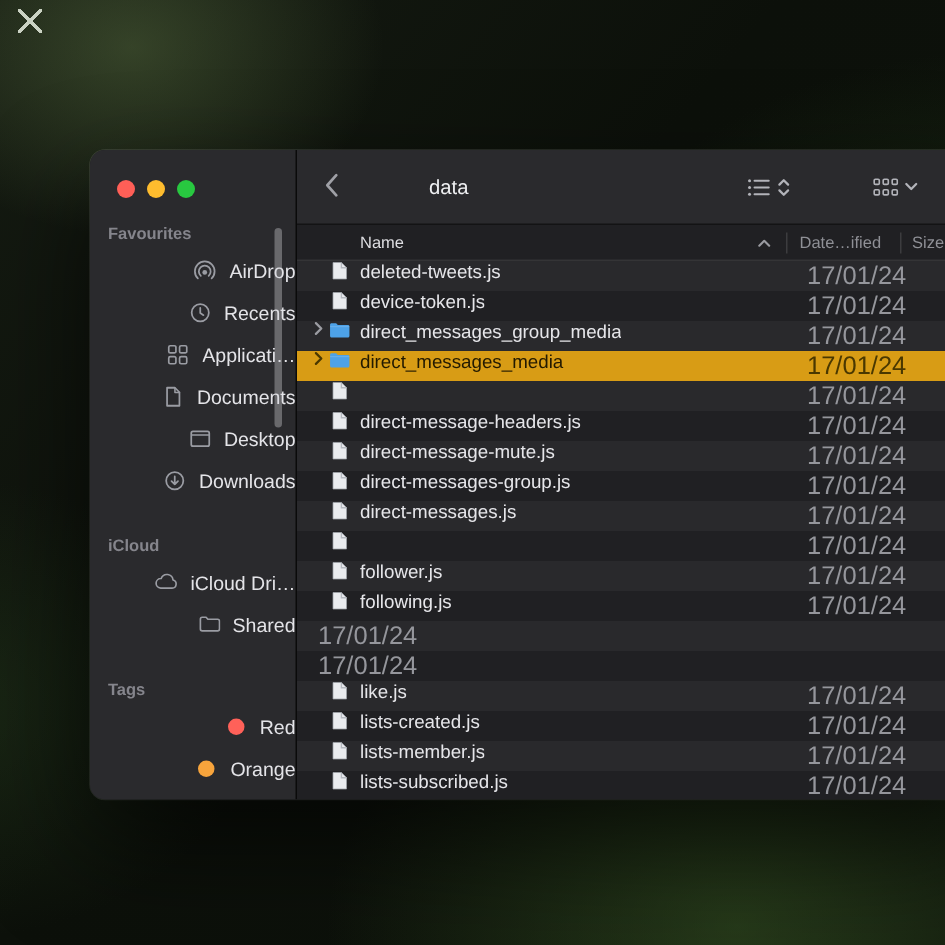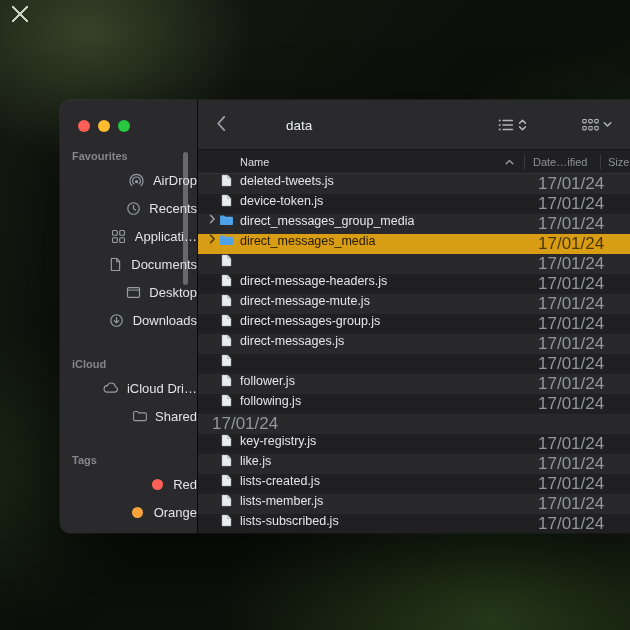--- a/index.html
+++ b/index.html
@@ -436,30 +436,20 @@
               <span class="fname">following.js</span>
             </div>
             <div class="cell-date">17/01/24</div>
             <div class="cell-size"></div>
           </div>
           <div class="row">
             <div class="cell-date">17/01/24</div>
             <div class="cell-size"></div>
           </div>
           <div class="row">
-            <div class="cell-name">
-              <span class="chev"></span>
-              <span class="file-ic">
-                <svg width="11" height="13" viewBox="0 0 11 13">
-                  <path d="M1 1h5.6L10 4.4V12H1z" fill="#e9ebee" stroke="#9fa3aa" stroke-width="0.5"></path>
-                  <path d="M6.6 1.1v3.4H10" fill="none" stroke="#b6bac1" stroke-width=".9"></path>
-                </svg>
-              </span>
-              <span class="fname">key-registry.js</span>
-            </div>
             <div class="cell-date">17/01/24</div>
             <div class="cell-size"></div>
           </div>
           <div class="row">
             <div class="cell-name">
               <span class="chev"></span>
               <span class="file-ic">
                 <svg width="11" height="13" viewBox="0 0 11 13">
                   <path d="M1 1h5.6L10 4.4V12H1z" fill="#e9ebee" stroke="#9fa3aa" stroke-width="0.5"></path>
                   <path d="M6.6 1.1v3.4H10" fill="none" stroke="#b6bac1" stroke-width=".9"></path>

